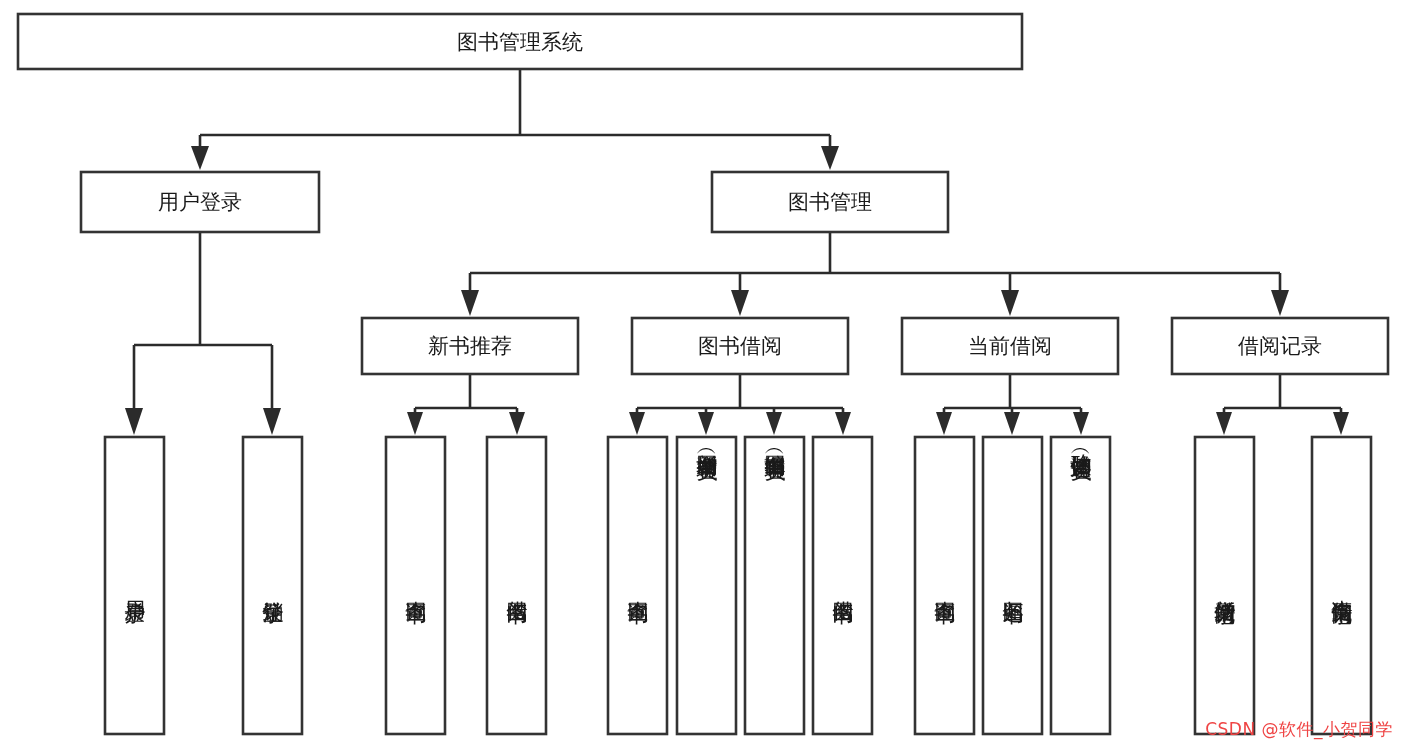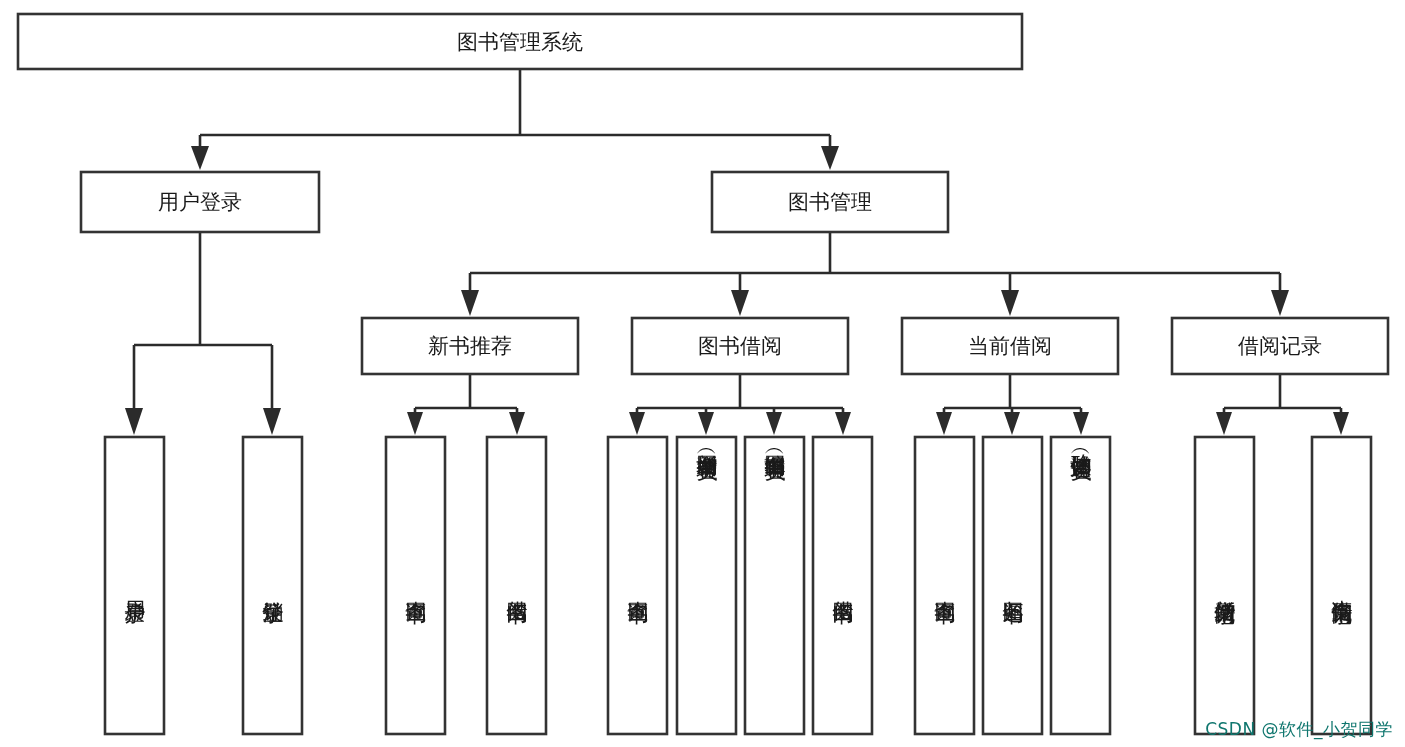--- a/index.html
+++ b/index.html
@@ -68,21 +68,21 @@
     letter-spacing: 1px;
     white-space: nowrap;
     text-align: center;
   }
   .watermark {
     position: absolute;
     right: 12px;
     bottom: 6px;
     font-family: "DejaVu Sans", "Liberation Sans", sans-serif;
     font-size: 17px;
-    color: #0f766e;
+    color: #ef4444;
     white-space: nowrap;
     letter-spacing: 0.5px;
   }
 </style>
 </head>
 <body>
 
 <div id="diagram-root">
 
   <svg id="tree-svg" viewBox="0 0 1405 747">

